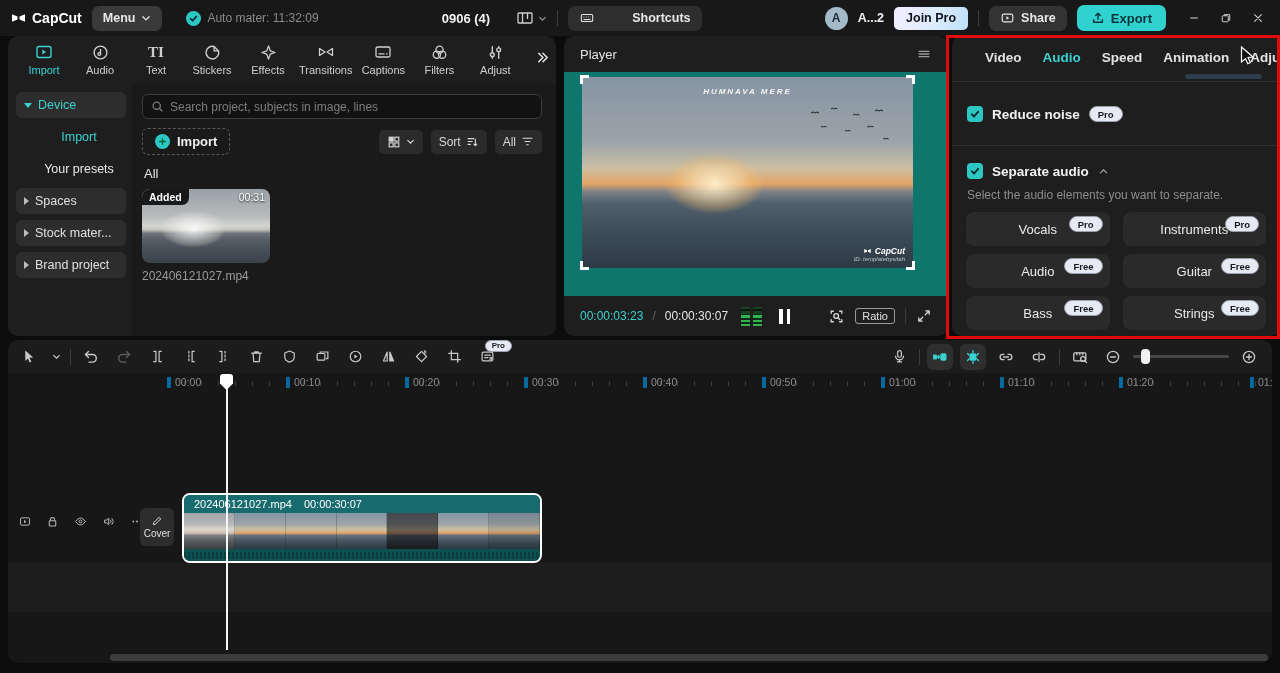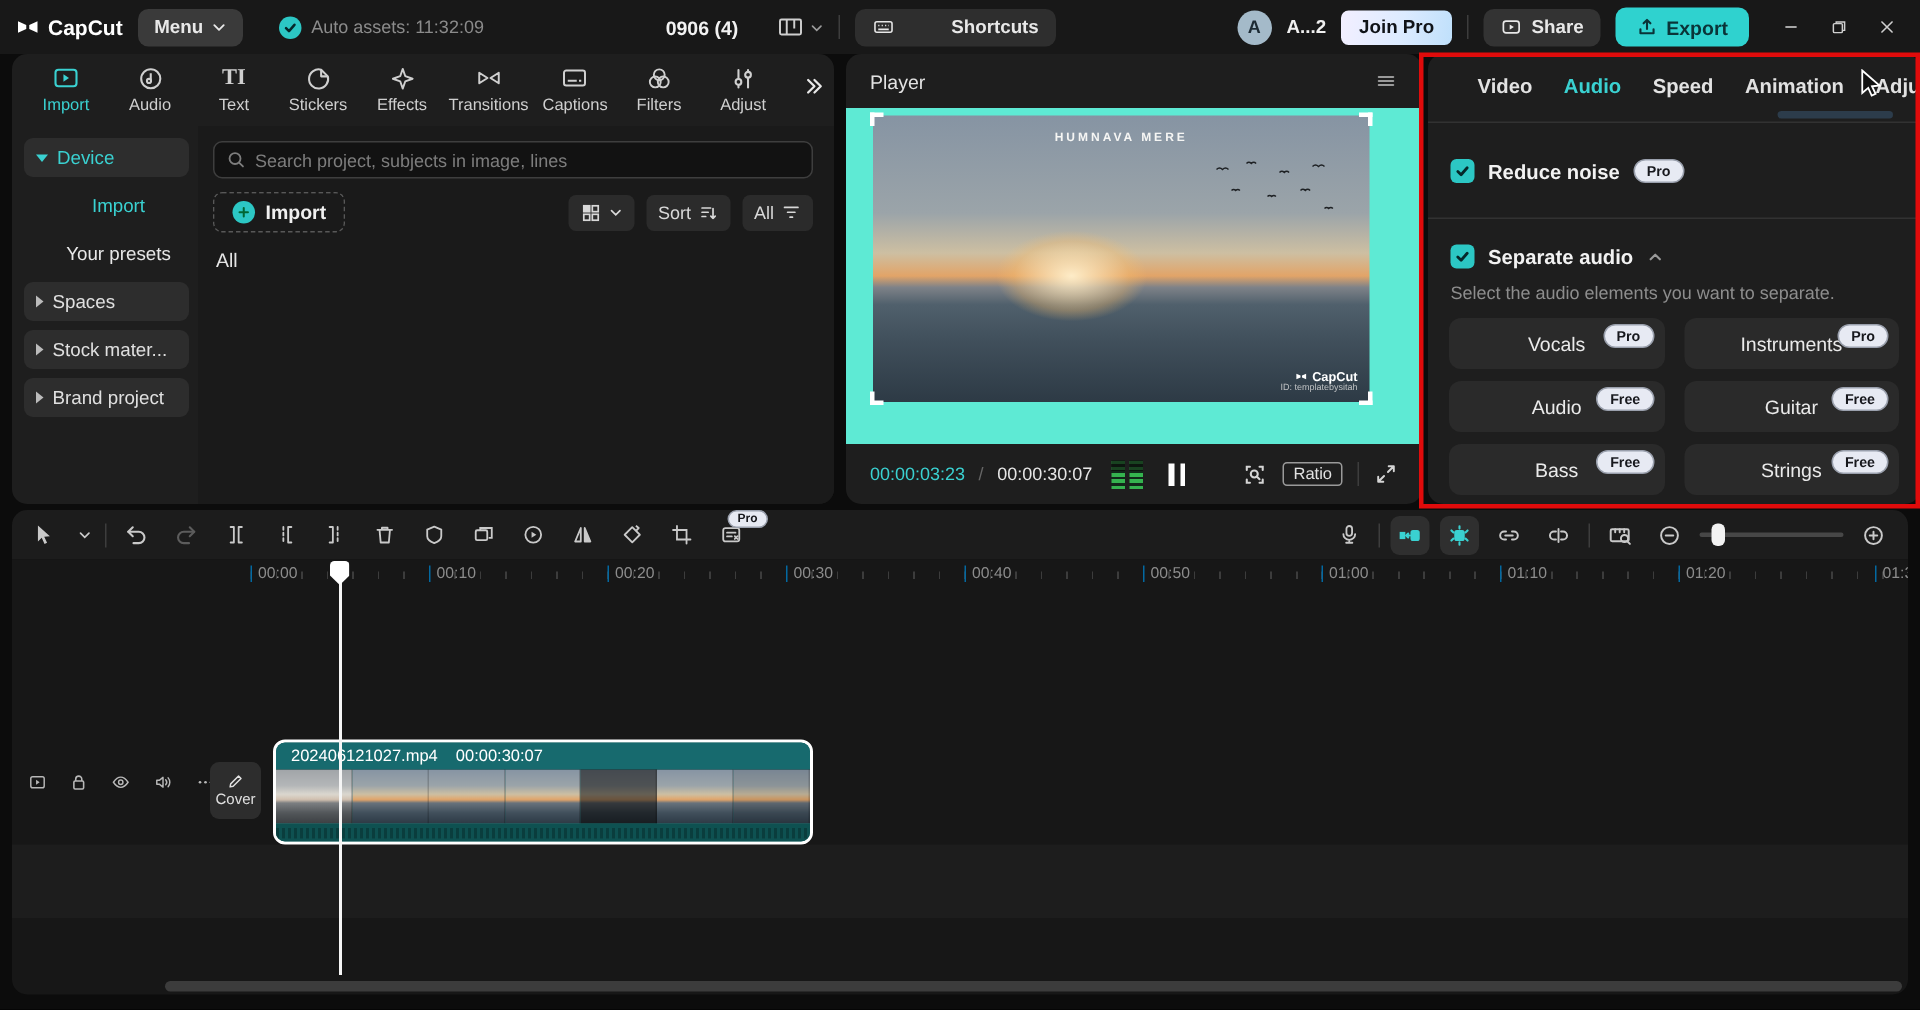--- a/index.html
+++ b/index.html
@@ -72,21 +72,21 @@
            background: radial-gradient(46px 26px at 40% 54%, rgba(255,255,255,.85), rgba(230,230,225,.25) 60%, transparent 72%),
            linear-gradient(180deg,#9aa0a4 0%,#b6babc 36%,#d4d4d1 50%,#c6c3bd 55%,#6e747a 60%,#575f67 68%,#49525a 80%,#394149 100%); }
   .added-badge { position:absolute; left:0; top:0; background:rgba(0,0,0,.85); color:#fff; font-size:10.5px; font-weight:bold;
                  padding:2px 7px; border-radius:8px 0 7px 0; }
   .dur { position:absolute; right:5px; top:2px; color:#fff; font-size:10.5px; text-shadow:0 1px 2px rgba(0,0,0,.8); }
   .fname { margin-top:6px; font-size:12px; color:#9b9b9b; }
 
   
   .player-header { height:36px; display:flex; align-items:center; justify-content:space-between; padding:0 16px; }
   .player-title { font-size:13px; color:#e3e3e3; }
-  .player-stage { flex:1; background:#5eead4; position:relative; }
+  .player-stage { flex:1; background:#0f766e; position:relative;font-style:italic; }
   .video { position:absolute; left:18px; top:5px; width:331px; height:191px;
            background: radial-gradient(70px 42px at 40% 56%, rgba(255,240,205,.95), rgba(248,190,110,.35) 55%, transparent 72%),
            linear-gradient(180deg,#8694a3 0%,#9ba4a9 34%,#cdbfa2 48%,#e2a468 56%,#7e8288 60%,#50606c 66%,#41505c 78%,#2d3a45 100%); }
   .video-title { position:absolute; top:10px; left:0; right:0; text-align:center; color:#f6f6f4; font-size:8px; font-weight:bold; letter-spacing:2px; }
   .birds { position:absolute; right:18px; top:28px; color:#1e2124; }
   .watermark { position:absolute; right:8px; bottom:6px; text-align:right; color:#fff; }
   .wm-row { display:flex; align-items:center; gap:3px; justify-content:flex-end; font-size:8.5px; font-weight:bold; }
   .wm-id { font-size:6px; color:#d8d8d8; opacity:.85; }
   .corner { position:absolute; width:9px; height:9px; border:0 solid #fff; }
   .corner.tl { left:-2px; top:-2px; border-left-width:3px; border-top-width:3px; }
@@ -136,21 +136,21 @@
   .tl-icon.active { background:#2f2f2f; color:#3ad1d1; }
   .mini-pro { position:absolute; right:-12px; top:-4px; background:#e7eaf3; color:#17181d; font-size:8px; font-weight:bold;
               padding:0.5px 6px; border-radius:6px; border:1px solid #9aa0ad; }
   .zoom-slider { width:96px; height:3px; background:#474747; border-radius:2px; position:relative; cursor:pointer; }
   .zoom-thumb { position:absolute; left:8px; top:-6px; width:9px; height:15px; border-radius:4px; background:#f2f2f2; }
 
   .tl-lower { position:absolute; left:8px; top:373px; width:1264px; height:290px; background:#171717; border-radius:0 0 10px 10px; overflow:hidden; }
   .ruler { position:absolute; left:0; top:0; width:100%; height:20px; }
   .ruler-ticks { position:absolute; left:159px; right:0; top:8px; height:5px;
                  background:repeating-linear-gradient(90deg,#3c3c3c 0 1px,transparent 1px 17px); }
-  .ruler-label { position:absolute; top:4px; font-size:10.5px; color:#8c8c8c; border-left:1px solid #0369a1; padding-left:4px; line-height:11px; }
+  .ruler-label { position:absolute; top:4px; font-size:10.5px; color:#8c8c8c; border-left:4px solid #0369a1; padding-left:4px; line-height:11px; }
   .tl-body { position:absolute; left:0; top:20px; width:100%; height:270px; }
   .lane { position:absolute; left:0; top:170px; width:100%; height:49px; background:#1d1d1d; }
   .track-ctrls { position:absolute; left:8px; top:120px; display:flex; align-items:center; gap:10px; color:#b8b8b8; }
   .trk-btn { background:none; border:none; color:#b8b8b8; cursor:pointer; padding:2px; }
   .cover-btn { position:absolute; left:132px; top:115px; width:34px; height:38px; background:#2d2d2d; border:none; border-radius:6px;
                color:#e0e0e0; font-family:inherit; font-size:10px; display:flex; flex-direction:column; align-items:center; justify-content:center; gap:1px; cursor:pointer; }
   .clip { position:absolute; left:174px; top:100px; width:360px; height:70px; border:2px solid #fff; border-radius:8px;
           overflow:hidden; background:#0f5858; cursor:pointer; }
   .clip-head { height:18px; background:#176a6e; display:flex; align-items:center; gap:12px; padding:0 10px; color:#fff; font-size:11px; }
   .clip-frames { display:flex; height:36px; }
@@ -186,21 +186,21 @@
         <svg width="10" height="10" viewBox="0 0 16 16" fill="none" stroke="currentColor" stroke-width="2" stroke-linecap="round" stroke-linejoin="round">
             <polyline points="3 6 8 11 13 6"></polyline>
           </svg>
       </button>
       <div class="autosave">
         <span class="savedot">
           <svg width="9" height="9" viewBox="0 0 16 16" fill="none" stroke="currentColor" stroke-width="3" stroke-linecap="round" stroke-linejoin="round">
               <polyline points="3 8.5 6.5 12 13 4.5"></polyline>
             </svg>
         </span>
-        <span>Auto assets: 11:32:09</span>
+        <span>Auto mater: 11:32:09</span>
       </div>
     </div>
 
     <div class="tb-center">
       <span class="proj-title">0906 (4)</span>
       <button class="ghost-btn" style="margin-left:16px;">
         <svg width="18" height="16" viewBox="0 0 18 16" fill="none" stroke="currentColor" stroke-width="1.3">
             <rect x="2" y="3" width="14" height="10" rx="1"></rect>
             <path d="M6.5 3v10M11.5 3v6"></path>
           </svg>
@@ -403,20 +403,27 @@
             </button>
             <button class="sm-btn">
               <span>All</span>
               <svg width="13" height="13" viewBox="0 0 16 16" fill="none" stroke="currentColor" stroke-width="1.4" stroke-linecap="round">
                   <path d="M2.5 4h11M5 8h6M7 12h2"></path>
                 </svg>
             </button>
           </div>
         </div>
         <div class="section-label">All</div>
+        <div class="media-card">
+          <div class="thumb">
+            <span class="added-badge">Added</span>
+            <span class="dur">00:31</span>
+          </div>
+          <div class="fname">202406121027.mp4</div>
+        </div>
       </div>
     </div>
   </section>
 
   <section class="panel player-panel">
     <div class="player-header">
       <span class="player-title">Player</span>
       <button class="icon-btn">
         <svg width="16" height="14" viewBox="0 0 16 16" stroke="#9a9a9a" stroke-width="1.6" stroke-linecap="round">
             <path d="M2.5 5h11M2.5 8h11M2.5 11h11"></path>

